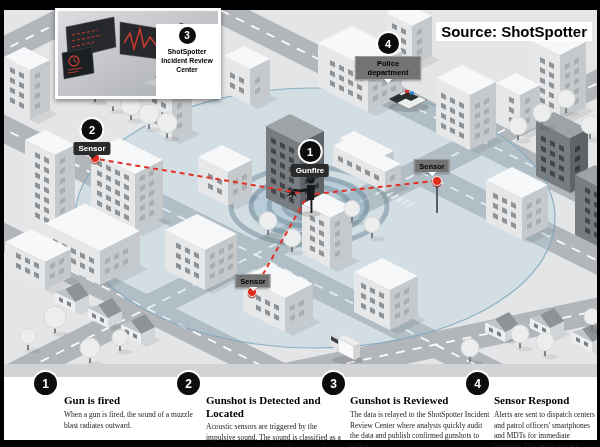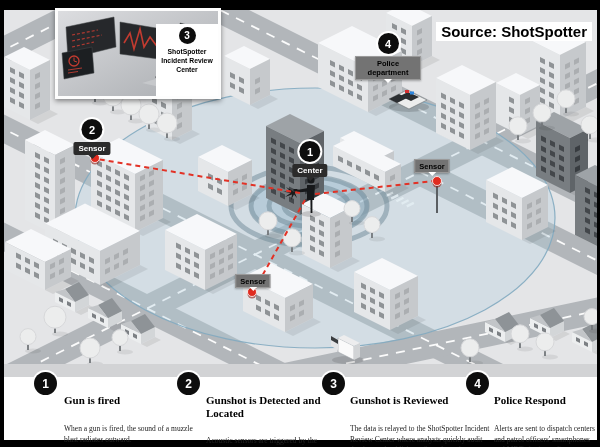--- a/index.html
+++ b/index.html
@@ -32,21 +32,21 @@
             text-align:center;line-height:1.25;}
   .lbl-white::after{content:"";position:absolute;left:50%;bottom:-4px;transform:translateX(-50%);
             border:4px solid transparent;border-top-color:#fff;border-bottom:0;}
   
   .footer{position:absolute;left:4px;top:377px;width:593px;height:63px;background:#fff;z-index:15;}
   .step-badge{position:absolute;width:23px;height:23px;border-radius:50%;background:#0d0d0d;color:#fff;
               font-weight:bold;font-size:12px;display:flex;align-items:center;justify-content:center;
               box-shadow:0 0 0 2px #fff;}
   .step-col{position:absolute;top:17px;font-family:Liberation Serif, serif;}
   .step-title{font-size:11px;font-weight:bold;color:#000;line-height:1.15;}
-  .step-desc{font-size:7.5px;color:#222;line-height:1.45;margin-top:17px;}
+  .step-desc{font-size:7.5px;color:#222;line-height:1.45;margin-top:3px;}
 </style>
 </head>
 <body>
 
 <div class="frame">
 
   <div class="map">
     <svg id="city" width="593" height="367" viewBox="4 10 593 367">
         <g>
           <line x1="-20" y1="62" x2="130" y2="-13" stroke="#b2b6ba" stroke-width="26"></line>
@@ -655,21 +655,21 @@
           <circle cx="252" cy="292" r="4.5" fill="#e02b1f" stroke="#fff" stroke-width="0.8"></circle>
           <circle cx="437" cy="183" r="4.5" fill="#8e1e16" opacity="0.6"></circle>
           <circle cx="437" cy="181" r="4.5" fill="#e02b1f" stroke="#fff" stroke-width="0.8"></circle>
         </g>
         <rect x="4" y="364" width="593" height="13" fill="#d2d3d5"></rect>
       </svg>
   </div>
 
   <div class="pin" style="left:310px;top:141px;">
     <div class="badge">1</div>
-    <div class="lbl-dark">Center</div>
+    <div class="lbl-dark">Gunfire</div>
   </div>
   <div class="pin" style="left:92px;top:119px;">
     <div class="badge">2</div>
     <div class="lbl-dark">Sensor</div>
   </div>
   <div class="pin" style="left:253px;top:274px;">
     <div class="lbl-white">Sensor</div>
   </div>
   <div class="pin" style="left:432px;top:159px;">
     <div class="lbl-white">Sensor</div>
@@ -733,17 +733,17 @@
       <div class="step-title" style="width:118px;">Gunshot is Detected and Located</div>
       <div class="step-desc">Acoustic sensors are triggered by the impulsive sound. The sound is classified as a gunshot using artificial intelligence and triangulation determines the precise location.</div>
     </div>
     <div class="step-badge" style="left:318px;top:-5px;">3</div>
     <div class="step-col" style="left:346px;width:140px;">
       <div class="step-title">Gunshot is Reviewed</div>
       <div class="step-desc">The data is relayed to the ShotSpotter Incident Review Center where analysts quickly audit the data and publish confirmed gunshots to police.</div>
     </div>
     <div class="step-badge" style="left:462px;top:-5px;">4</div>
     <div class="step-col" style="left:490px;width:102px;">
-      <div class="step-title">Police Respond</div>
+      <div class="step-title">Sensor Respond</div>
       <div class="step-desc">Alerts are sent to dispatch centers and patrol officers' smartphones and MDTs for immediate response. The entire process takes less than 60 seconds.</div>
     </div>
   </div>
 </div>
 
 </body></html>

